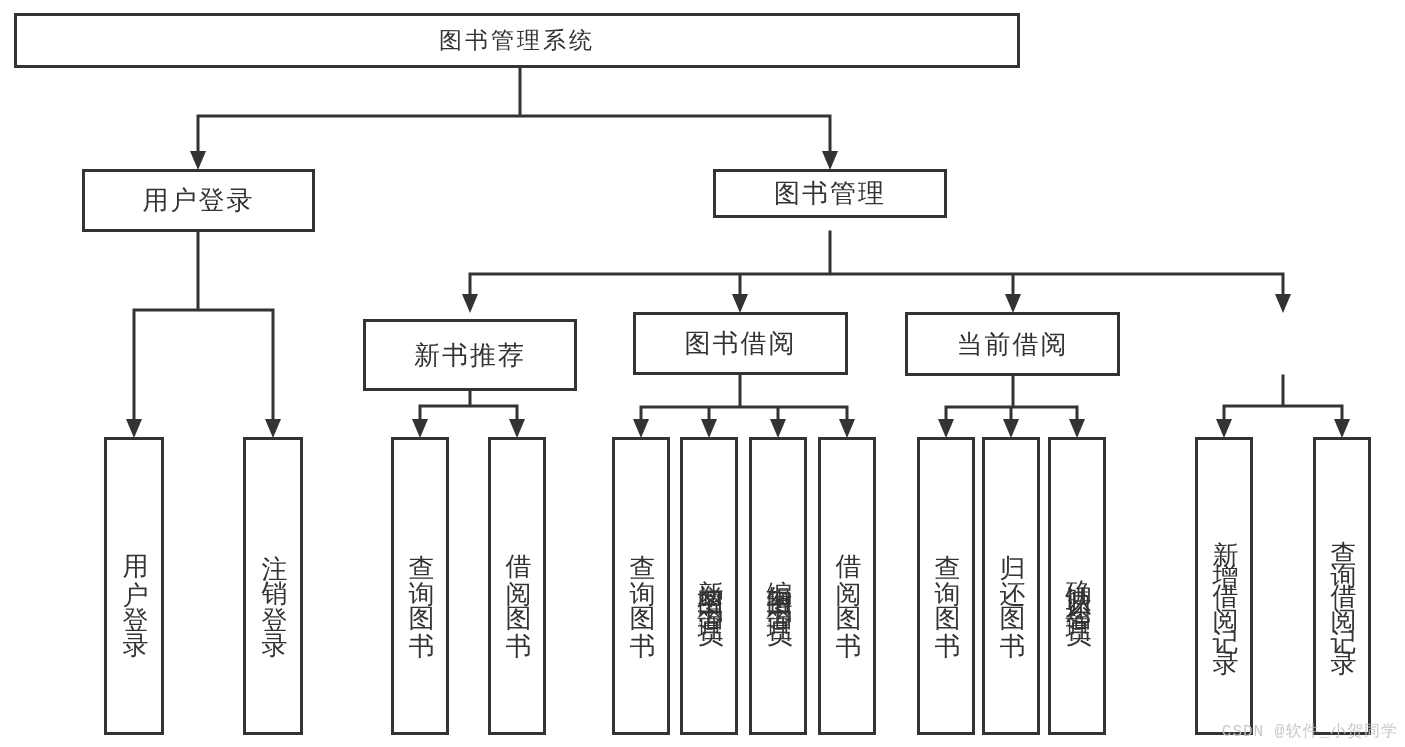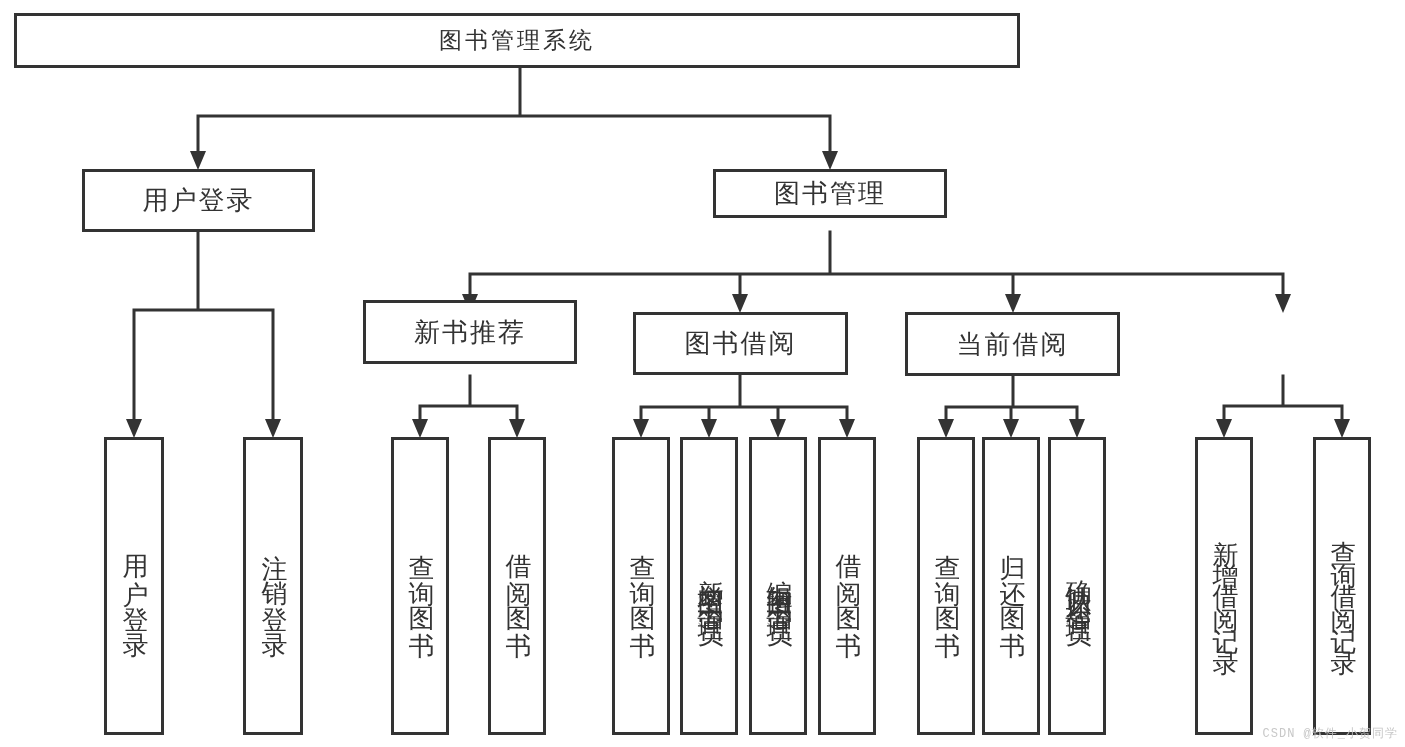--- a/index.html
+++ b/index.html
@@ -15,21 +15,21 @@
     position:absolute; box-sizing:border-box; background:var(--bg);
     border:3px solid var(--line); color:var(--text);
     display:flex; align-items:center; justify-content:center;
     z-index:1; font-size:26px; letter-spacing:2px; white-space:nowrap;
   }
   .root-node { font-size:23px; letter-spacing:3px; }
   .leaf { font-size:26px; letter-spacing:0; }
   .leaf .v { writing-mode:vertical-rl; text-orientation:mixed; line-height:1; }
   .watermark {
     position:absolute; right:7px; bottom:5px; z-index:3;
-    color:var(--wm); font-size:12px; letter-spacing:1px; opacity:.92;text-align:right;
+    color:var(--wm); font-size:16px; letter-spacing:1px; opacity:.92;text-align:right;
   }
 </style>
 </head>
 <body>
 
 <div class="stage">
 
   <svg class="wires" viewBox="0 0 1405 747" aria-hidden="true">
     <path class="wire" d="
       M520 68 V116 M198 116 H830 M198 116 V153 M830 116 V153
@@ -56,21 +56,21 @@
     <span>图书管理系统</span>
   </div>
 
   <div class="node" style="left:82px;top:169px;width:233px;height:63px">
     <span>用户登录</span>
   </div>
   <div class="node" style="left:713px;top:169px;width:234px;height:49px">
     <span>图书管理</span>
   </div>
 
-  <div class="node" style="left:363px;top:300px;width:214px;height:64px">
+  <div class="node" style="left:363px;top:319px;width:214px;height:72px">
     <span>新书推荐</span>
   </div>
   <div class="node" style="left:633px;top:312px;width:215px;height:63px">
     <span>图书借阅</span>
   </div>
   <div class="node" style="left:905px;top:312px;width:215px;height:64px">
     <span>当前借阅</span>
   </div>
 
   <div class="node leaf" style="left:104px;top:437px;width:60px;height:298px">

